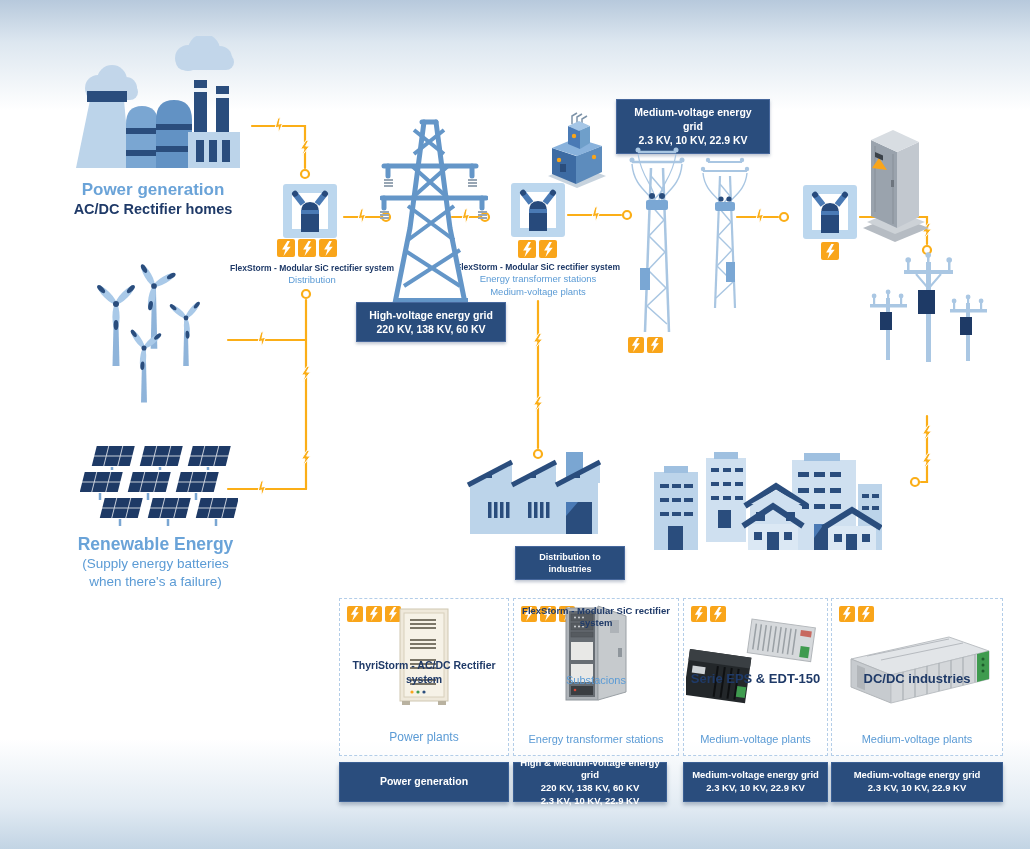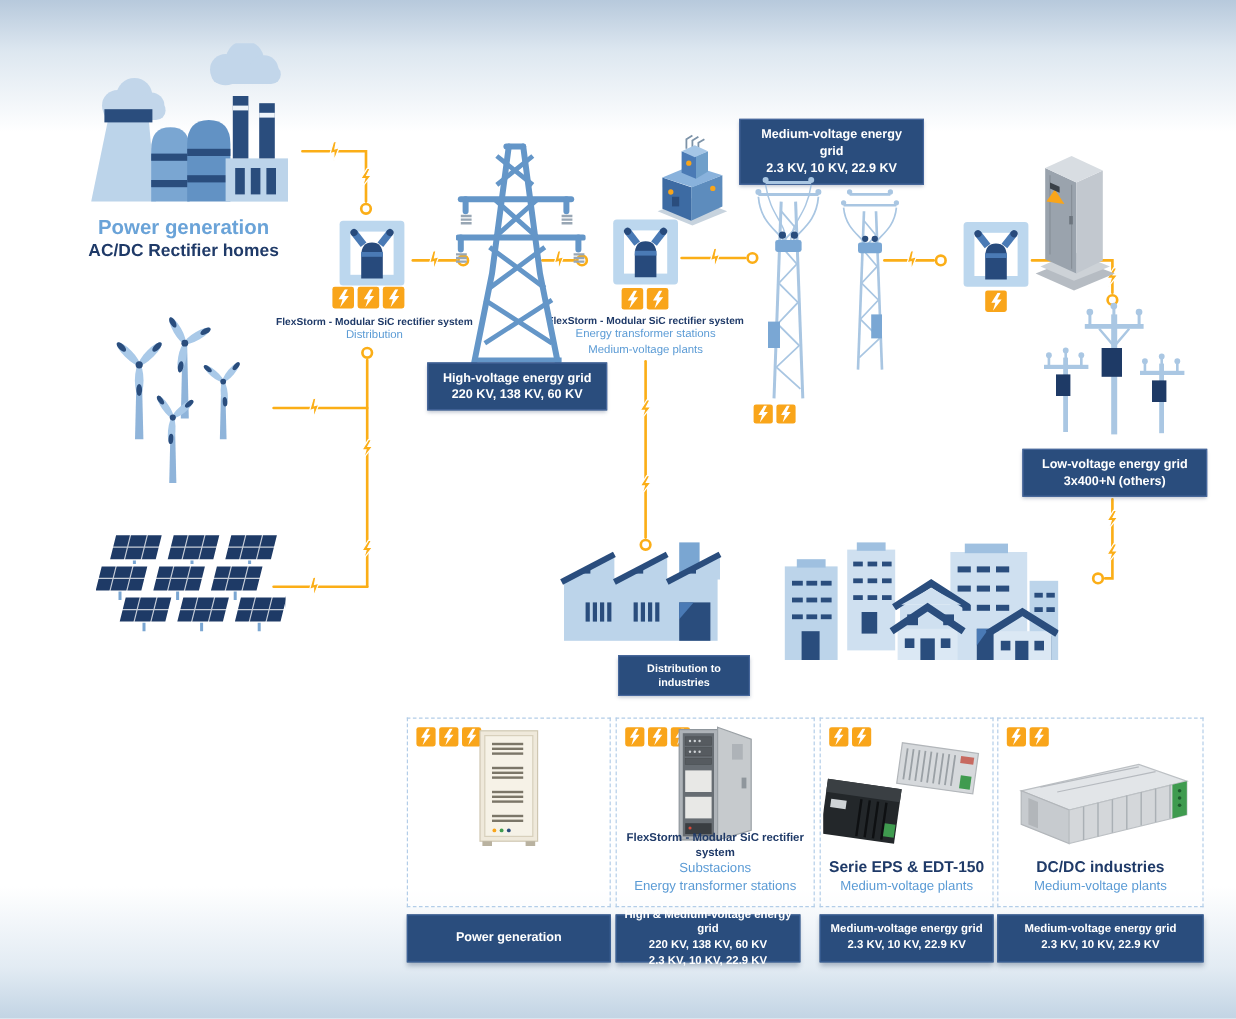--- a/index.html
+++ b/index.html
@@ -18,21 +18,21 @@
   .sect-sub{font-weight:bold;color:#1F3A68;font-size:14.5px;line-height:1.25;}
   .sect-note{color:#5B9BD5;font-size:13.5px;line-height:1.3;}
   .bolt-row{position:absolute;top:7px;left:7px;display:flex;gap:3px;}
   .bolt-sq{width:16px;height:16px;background:#F9A51A;border-radius:2px;display:flex;align-items:center;justify-content:center;}
   .bolt-sq.lg{width:18px;height:18px;}
   .card{position:absolute;top:598px;height:158px;border:1.5px dashed #b3cde8;background:rgba(255,255,255,.6);box-sizing:border-box;}
   .card .img{position:absolute;left:0;right:0;display:flex;justify-content:center;}
   .card .txt{position:absolute;bottom:9px;left:3px;right:3px;text-align:center;}
   .p-name{color:#1F3A68;font-weight:bold;font-size:10.5px;line-height:1.3;}
   .p-name.big{font-size:13px;}
-  .p-sub{color:#5B9BD5;font-size:12px;line-height:1.3;}
+  .p-sub{color:#5B9BD5;font-size:12px;line-height:1.3;margin-top:44px;}
   .p-sub.sm{font-size:11px;}
   .bar{position:absolute;top:762px;height:40px;background:#2A4D7D;color:#fff;font-weight:bold;
     display:flex;flex-direction:column;justify-content:center;text-align:center;
     font-size:9.5px;line-height:1.32;border:1px solid #3a5f94;box-shadow:0 3px 4px rgba(90,110,135,.45);box-sizing:border-box;}
   .bar.one{font-size:10.5px;}
   .sub-icon{position:absolute;width:56px;height:56px;}
   svg{display:block;}
 </style>
 </head>
 <body>
@@ -252,20 +252,23 @@
           <g transform="skewX(-14)">
             <rect width="40" height="22" fill="#1e3a66" stroke="#fff" stroke-width="2"></rect>
             <path d="M0,11 H40 M13,0 V22 M27,0 V22" stroke="#fff" stroke-width="1" opacity=".75"></path>
           </g>
           <path d="M16,22 v7" stroke="#7aa6d2" stroke-width="2.5"></path>
         </g>
     </g>
   </svg>
 
   <div class="abs" style="left:48px;top:534px;width:215px;text-align:center">
+    <div class="sect-title" style="font-size:17.5px">Renewable Energy</div>
+    <div class="sect-note">(Supply energy batteries</div>
+    <div class="sect-note">when there's a failure)</div>
   </div>
 
   <div class="sub-icon" style="left:282px;top:183px">
     <svg width="56" height="56" viewBox="0 0 56 56">
       <rect x="1" y="1" width="54" height="54" rx="3" fill="#bcd7ee"></rect>
       <rect x="10" y="10" width="36" height="36" fill="#ffffff"></rect>
       <g transform="translate(21,21) rotate(-38)">
           <rect x="-3" y="-13" width="6" height="13" fill="#4a7ab5"></rect>
           <circle cy="-13" r="3" fill="#274a7c"></circle>
         </g>
@@ -503,24 +506,20 @@
     </g>
     <rect x="52" y="42" width="17" height="24" fill="#1e3a66"></rect>
     <rect x="14" y="64" width="12" height="18" fill="#1e3a66"></rect>
     <rect x="94" y="69" width="12" height="18" fill="#1e3a66"></rect>
   </svg>
 
   <div class="badge" style="left:356px;top:302px;width:136px">
     <div>High-voltage energy grid</div>
     <div>220 KV, 138 KV, 60 KV</div>
   </div>
-  <div class="badge" style="left:852px;top:374px;width:140px">
-    <div>Low-voltage energy grid</div>
-    <div>3x400+N (others)</div>
-  </div>
 
   <svg class="abs" style="left:466px;top:450px" width="140" height="88" viewBox="0 0 140 88">
     <rect x="100" y="2" width="17" height="36" fill="#7aa6d2"></rect>
     <rect x="4" y="32" width="128" height="52" fill="#bcd4ea"></rect>
     <polygon points="4,33 46,12 46,33" fill="#bcd4ea"></polygon>
     <polygon points="48,33 90,12 90,33" fill="#bcd4ea"></polygon>
     <polygon points="92,33 134,12 134,33" fill="#bcd4ea"></polygon>
     <g stroke="#2a4d7d" stroke-width="5" fill="none">
       <path d="M2,35 L46,12"></path>
         <path d="M46,35 L90,12"></path>
@@ -663,20 +662,24 @@
           <rect x="18" y="72" width="26" height="2"></rect>
             <rect x="18" y="76" width="26" height="2"></rect>
         </g>
         <circle cx="20" cy="85" r="1.6" fill="#f9a51a"></circle>
           <circle cx="26" cy="85" r="1.6" fill="#3f9b4f"></circle>
           <circle cx="32" cy="85" r="1.6" fill="#2a4d7d"></circle>
         <rect x="10" y="94" width="8" height="4" fill="#b9b2a0"></rect>
           <rect x="46" y="94" width="8" height="4" fill="#b9b2a0"></rect>
       </svg>
     </div>
+    <div class="txt">
+      <div class="p-name">ThyriStorm - AC/DC Rectifier system</div>
+      <div class="p-sub">Power plants</div>
+    </div>
   </div>
 
   <div class="card" style="left:513px;width:166px">
     <div class="bolt-row">
       <span class="bolt-sq">
           <svg width="10" height="14" viewBox="0 0 9 15.4">
             <path d="M5.4,0 L0,8.6 L3.4,8.6 L1.4,15.4 L8.8,5.8 L5,5.8 L8,0 Z" fill="#fff"></path>
           </svg>
         </span>
       <span class="bolt-sq">

